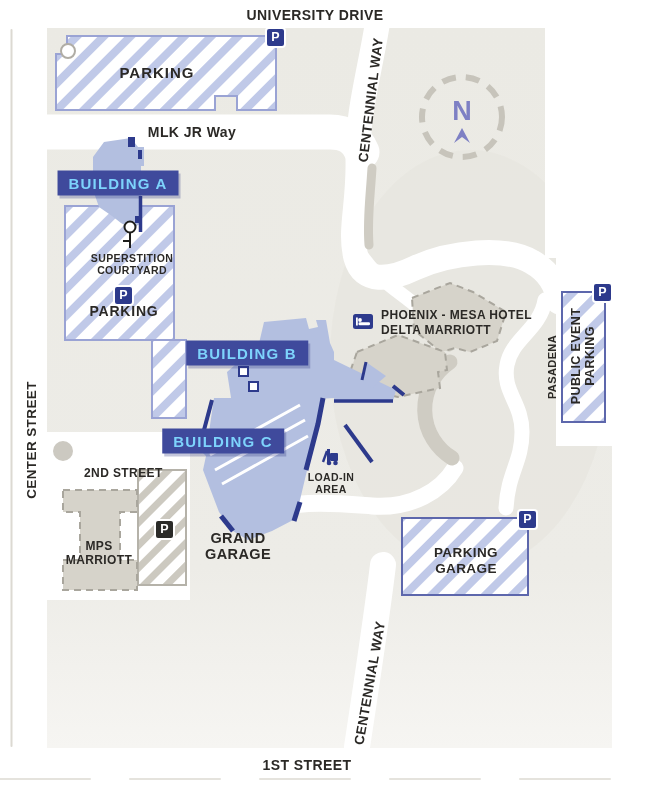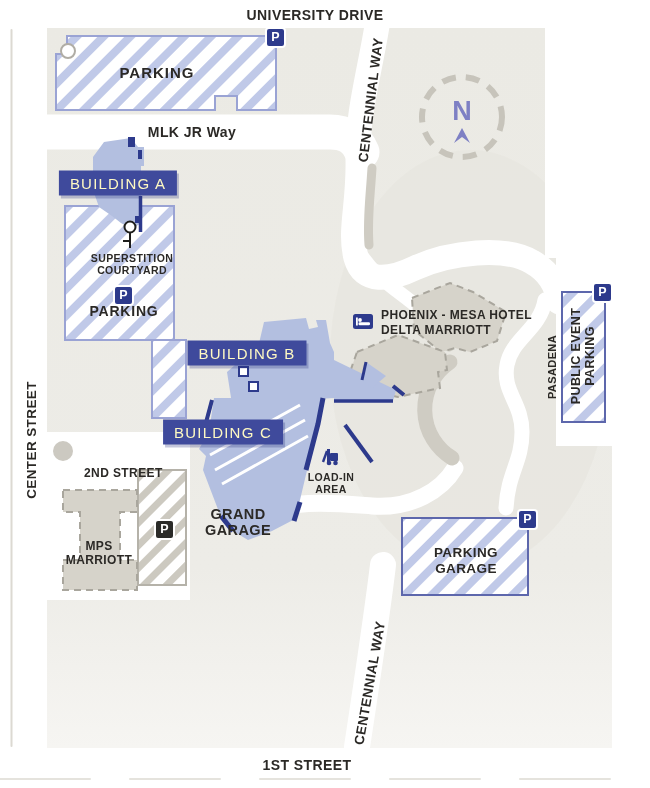--- a/index.html
+++ b/index.html
@@ -12,21 +12,21 @@
     position:absolute;font-weight:bold;color:var(--ink,#2b2926);
     white-space:nowrap;transform:translate(-50%,-50%);letter-spacing:.4px;
     text-align:center;line-height:1.15;
   }
   .lbl.left{transform:translate(0,-50%);text-align:left;}
   .rot-90{transform:translate(-50%,-50%) rotate(-90deg);}
   .rot-83{transform:translate(-50%,-50%) rotate(-83deg);}
   .rot-80{transform:translate(-50%,-50%) rotate(-80deg);}
   .banner{
     position:absolute;transform:translate(-50%,-50%);
-    background:var(--banner-blue,#3f4a9c);color:#fef9c3;font-weight:normal;
+    background:var(--banner-blue,#3f4a9c);color:#7dd3fc;font-weight:bold;
     font-size:15px;letter-spacing:1.2px;padding:4px 11px;white-space:nowrap;
     box-shadow:2px 3px 0 rgba(43,51,125,.28);
   }
   .pbadge{
     position:absolute;width:17px;height:17px;background:var(--navy,#2d3a8c);
     border:2px solid #ffffff;border-radius:4px;color:#fff;font-weight:bold;
     font-size:12.5px;line-height:17px;text-align:center;
   }
   .pbadge.black{background:var(--black-badge,#2b2b29);}
   .compass-n{
@@ -190,30 +190,30 @@
 
   <div class="lbl s11 rot-90" style="left:552px;top:367px;">PASADENA</div>
 
   <div class="lbl s125 rot-90" style="left:583px;top:356px;">
     <div>PUBLIC EVENT</div>
     <div>PARKING</div>
   </div>
 
   <div class="banner" style="left:247px;top:353px;">BUILDING B</div>
 
-  <div class="banner" style="left:223px;top:432px;">BUILDING C</div>
+  <div class="banner" style="left:223px;top:441px;">BUILDING C</div>
 
   <div class="lbl s12 left" style="left:84px;top:474px;">2ND STREET</div>
 
   <div class="lbl s10" style="left:331px;top:483px;">
     <div>LOAD-IN</div>
     <div>AREA</div>
   </div>
 
-  <div class="lbl s145" style="left:238px;top:522px;line-height:16px;">
+  <div class="lbl s145" style="left:238px;top:546px;line-height:16px;">
     <div>GRAND</div>
     <div>GARAGE</div>
   </div>
 
   <div class="lbl s115" style="left:99px;top:553px;line-height:14px;">
     <div>MPS</div>
     <div>MARRIOTT</div>
   </div>
 
   <div class="lbl s13" style="left:466px;top:561px;line-height:16px;">

